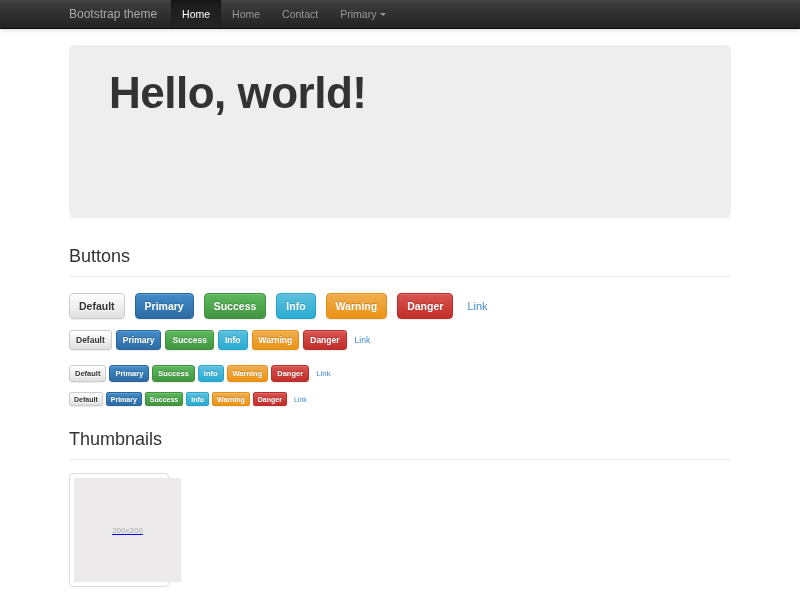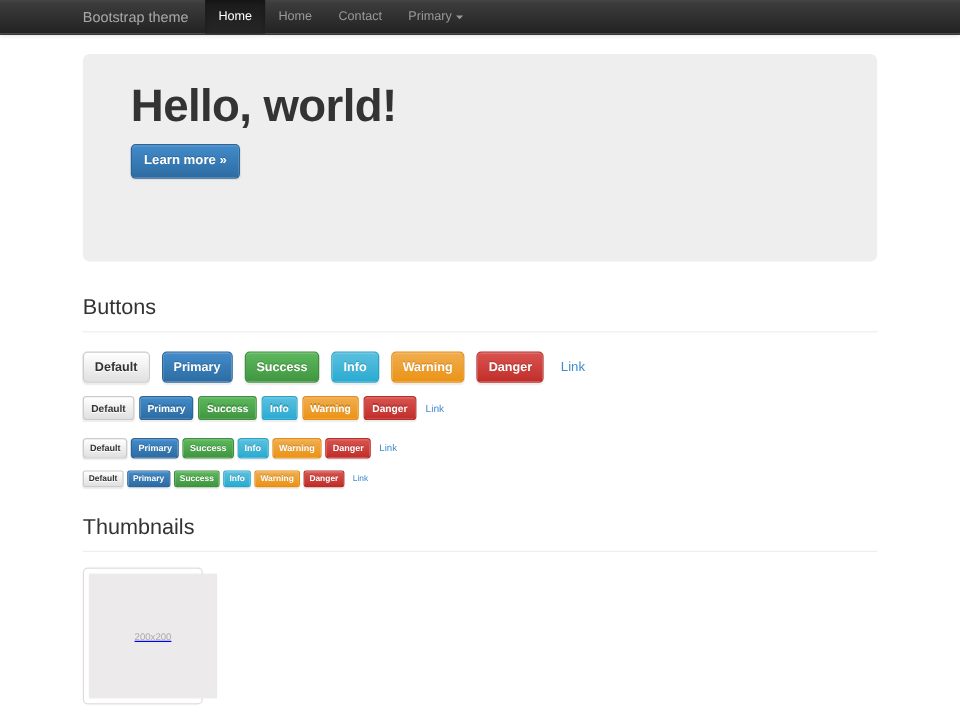--- a/index.html
+++ b/index.html
@@ -16,21 +16,21 @@
     text-decoration:none; display:flex; align-items:center; }
   .nav-item.active { background:linear-gradient(#1b1b1b,#262626); color:#fff;
     box-shadow:inset 0 2px 4px rgba(0,0,0,.25); }
   .caret { display:inline-block; width:0; height:0; margin-left:4px;
     border-top:3.5px solid #999; border-left:3.5px solid transparent; border-right:3.5px solid transparent; }
 
   .container { width:662px; margin:0 auto; }
 
   
   .hero { margin-top:16px; background:#eee; border-radius:6px; padding:23px 40px; height:173px; }
-  .hero h1 { font-size:38px; font-weight:700; color:#333; margin:0 0 9px; letter-spacing:-0.5px; }
+  .hero h1 { font-size:44px; font-weight:700; color:#333; margin:0 0 9px; letter-spacing:-0.5px; }
   .hero p { font-size:11.5px; color:#404040; line-height:1.8; margin:0 0 11px; }
   .hero p .line { display:block; white-space:nowrap; }
 
   
   .btn { display:inline-block; border:1px solid transparent; text-decoration:none;
     font-weight:700; text-align:center; cursor:pointer; vertical-align:middle;
     box-shadow:inset 0 1px 0 rgba(255,255,255,.15), 0 1px 1px rgba(0,0,0,.075); }
   .btn-default { background:linear-gradient(#ffffff,#e0e0e0); border-color:#ccc; color:#333;
     text-shadow:0 1px 0 #fff; }
   .btn-primary { background:linear-gradient(#428bca,#2d6ca2); border-color:#2b669a; color:#fff;
@@ -85,21 +85,20 @@
         <span class="caret"></span>
       </a>
     </div>
   </div>
 </nav>
 
 <main class="container">
 
   <section class="hero">
     <h1>Hello, world!</h1>
-    <a href="#" class="btn btn-primary btn-cta">Learn more »</a>
   </section>
 
   <section>
     <h2 class="page-header buttons-header">Buttons</h2>
 
     <p class="btn-row row-lg">
       <button class="btn btn-default">Default</button><button class="btn btn-primary">Primary</button><button class="btn btn-success">Success</button><button class="btn btn-info">Info</button><button class="btn btn-warning">Warning</button><button class="btn btn-danger">Danger</button><a href="#" class="link">Link</a>
     </p>
 
     <p class="btn-row row-md">

